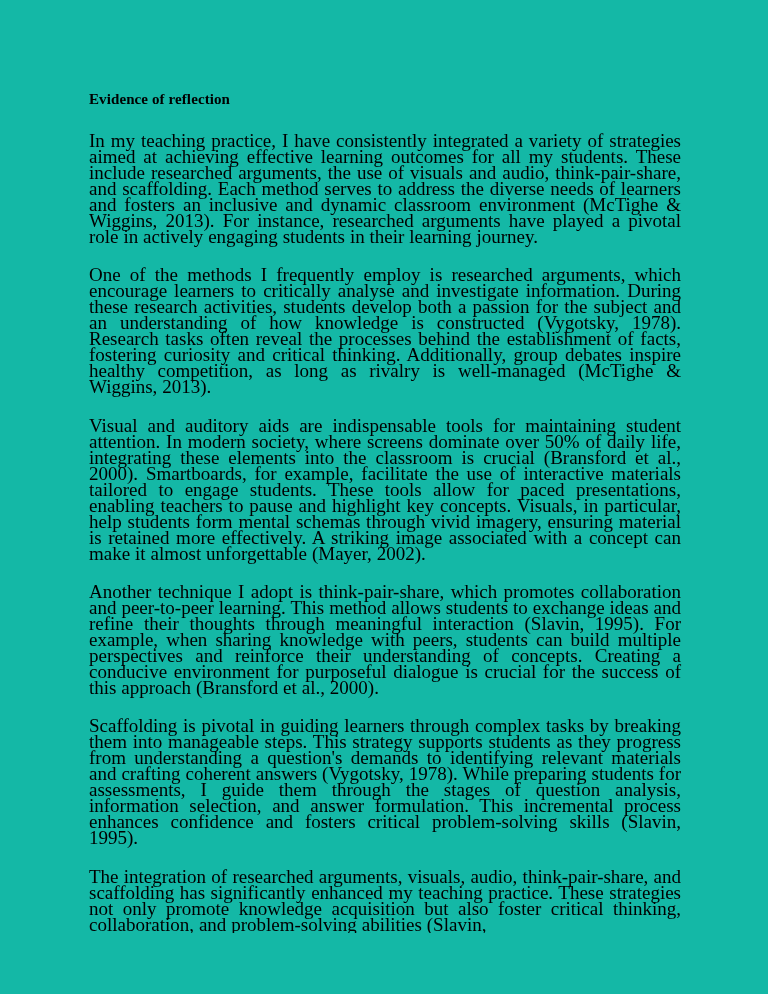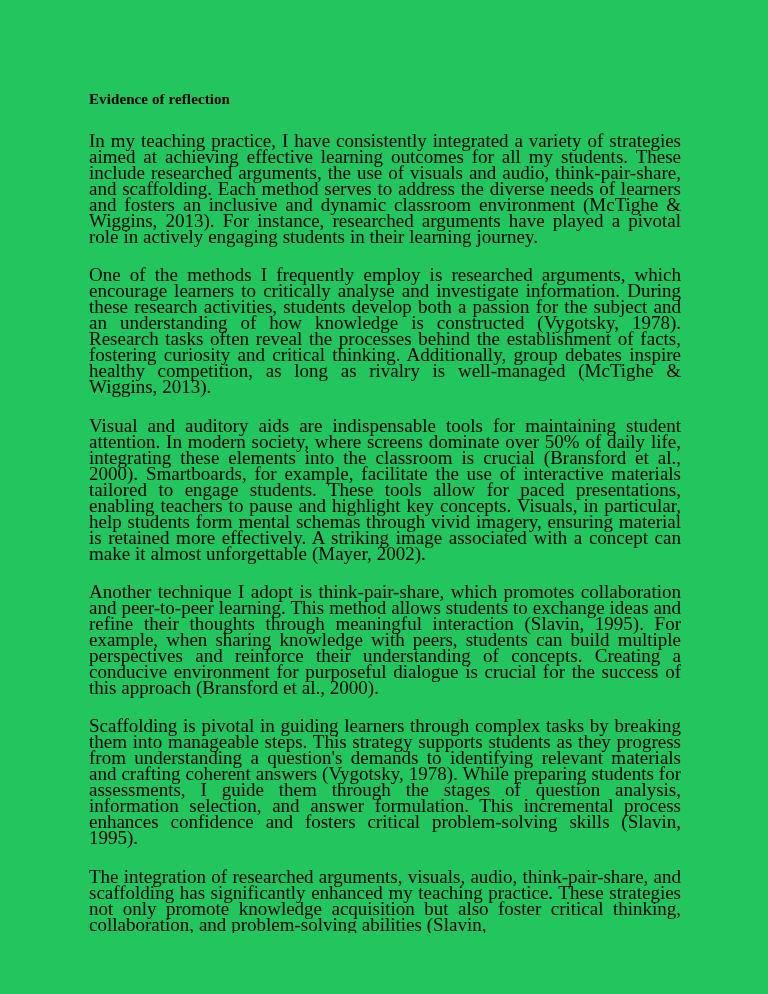--- a/index.html
+++ b/index.html
@@ -11,21 +11,21 @@
     width: 768px;
     height: 994px;
     font-family: "Liberation Serif", "DejaVu Serif", serif;
     color: #000000;
     overflow: hidden;
   }
   .page {
     position: relative;
     width: 768px;
     height: 994px;
-    background: #22c55e;
+    background: #14b8a6;
     box-sizing: border-box;
   }
   .content {
     position: absolute;
     left: 89px;
     top: 88px;
     width: 592px;
   }
   .doc-heading {
     font-size: 15px;

